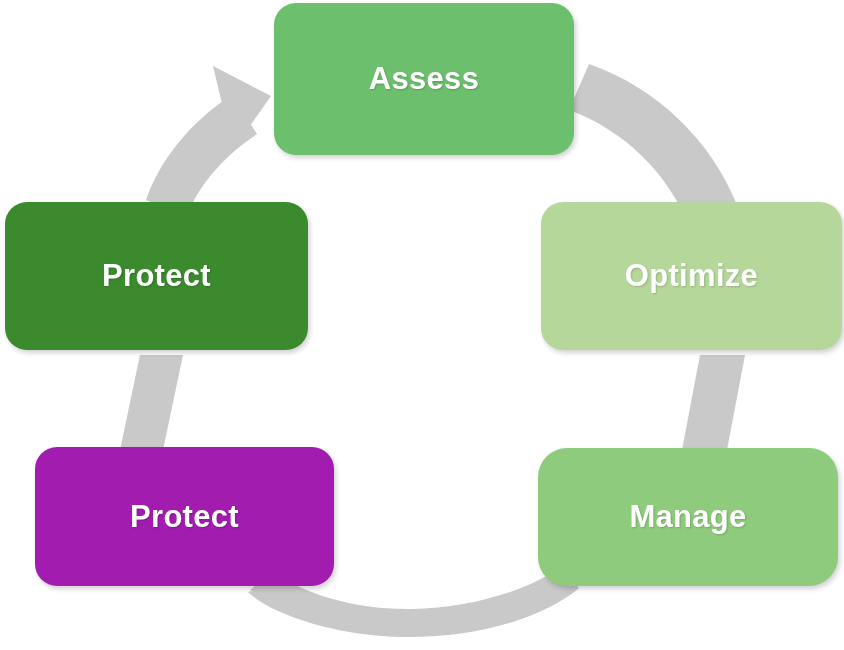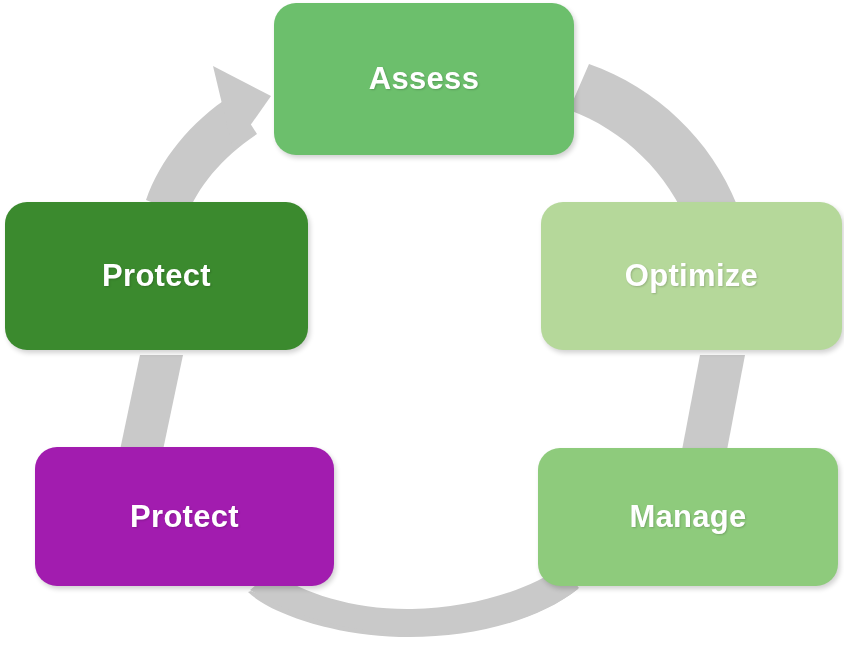--- a/index.html
+++ b/index.html
@@ -40,21 +40,21 @@
     font-family: Liberation Sans, sans-serif;
     font-weight: bold;
     font-size: 31px;
     letter-spacing: 0.3px;
     text-shadow: 1px 1px 2px rgba(0,0,0,0.18);
     white-space: nowrap;
   }
   
   #node-assess   { left: 274px; top: 3px;   width: 300px; height: 152px; }
   #node-onboard  { left: 541px; top: 202px; width: 301px; height: 148px; }
-  #node-manage   { left: 538px; top: 448px; width: 300px; height: 138px; }
+  #node-manage   { left: 538px; top: 448px; width: 300px; height: 138px; border-radius: 29px; }
   #node-protect  { left: 35px;  top: 447px; width: 299px; height: 139px; }
   #node-optimize { left: 5px;   top: 202px; width: 303px; height: 148px; }
 </style>
 </head>
 <body>
 
 <div id="diagram-root" style="background: rgb(255, 255, 255);">
 
   <svg id="cycle-arrows" viewBox="0 0 844 650" xmlns="http://www.w3.org/2000/svg">
 

